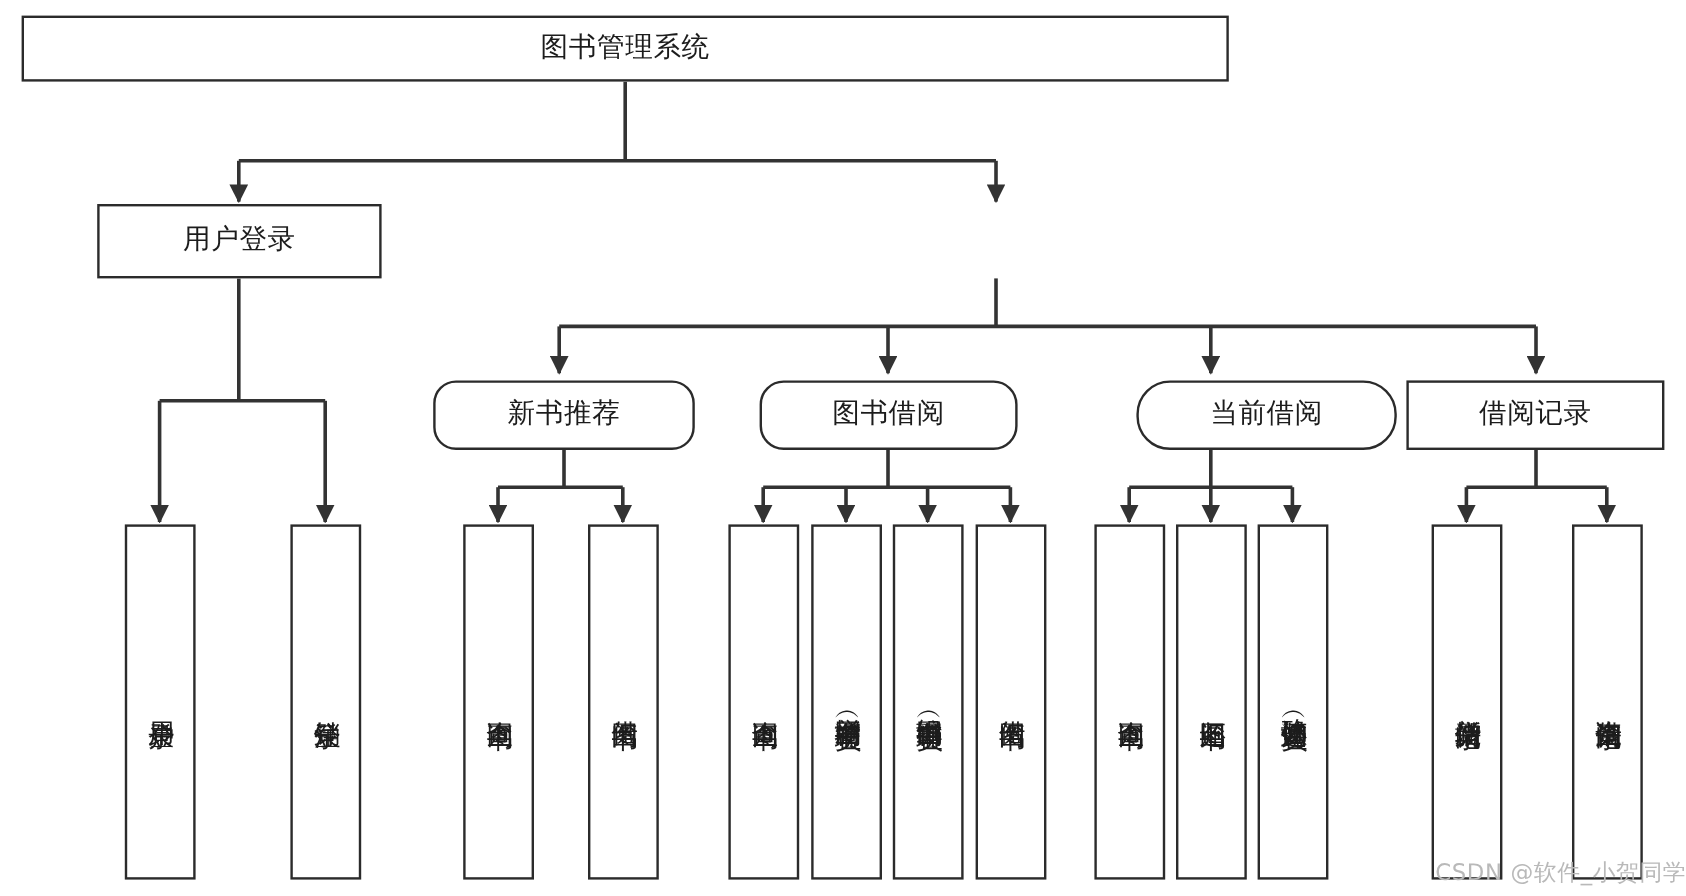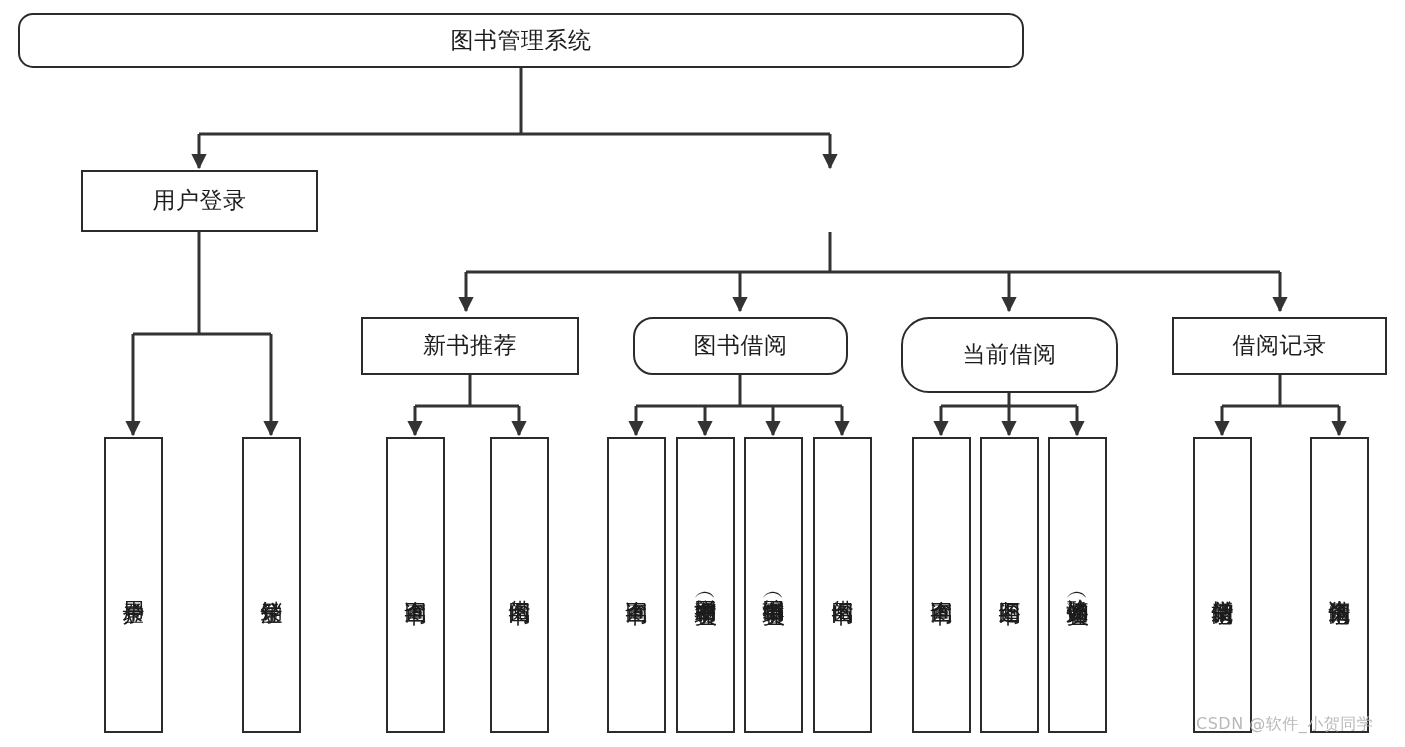--- a/index.html
+++ b/index.html
@@ -49,21 +49,21 @@
     text-orientation: upright;
     line-height: 1.28;
     letter-spacing: 1px;
     white-space: nowrap;
     text-align: center;
   }
   .watermark {
     position: absolute;
     left: 1196px;
     top: 714px;
-    font-size: 16px;
+    font-size: 19px;
     color: #b9b9b9;
     white-space: nowrap;
     letter-spacing: 0.5px;
     pointer-events: none;
   }
 </style>
 </head>
 <body>
 
 <div id="diagram-canvas">
@@ -112,38 +112,38 @@
       <path d="M 1009 406 L 1009 435" marker-end="url(#arrow)"></path>
       <path d="M 1077 406 L 1077 435" marker-end="url(#arrow)"></path>
 
       <path d="M 1280 375 L 1280 406"></path>
       <path d="M 1222 406 L 1339 406"></path>
       <path d="M 1222 406 L 1222 435" marker-end="url(#arrow)"></path>
       <path d="M 1339 406 L 1339 435" marker-end="url(#arrow)"></path>
     </g>
   </svg>
 
-  <div class="node-box" style="left:18px; top:13px; width:1006px; height:55px;border-radius:15px;">
+  <div class="node-box" style="left:18px; top:13px; width:1006px; height:55px;">
     <span class="node-label-h">图书管理系统</span>
   </div>
 
   <div class="node-box" style="left:81px; top:170px; width:237px; height:62px;">
     <span class="node-label-h">用户登录</span>
   </div>
 
 
-  <div class="node-box" style="left:361px; top:317px; width:218px; height:58px;">
+  <div class="node-box" style="left:361px; top:317px; width:218px; height:58px;border-radius:19px;">
     <span class="node-label-h">新书推荐</span>
   </div>
 
   <div class="node-box" style="left:633px; top:317px; width:215px; height:58px;border-radius:20px;">
     <span class="node-label-h">图书借阅</span>
   </div>
 
-  <div class="node-box" style="left:901px; top:317px; width:217px; height:76px;border-radius:28px;">
+  <div class="node-box" style="left:947px; top:317px; width:217px; height:58px;border-radius:28px;">
     <span class="node-label-h">当前借阅</span>
   </div>
 
   <div class="node-box" style="left:1172px; top:317px; width:215px; height:58px;">
     <span class="node-label-h">借阅记录</span>
   </div>
 
   <div class="node-box" style="left:104px; top:437px; width:59px; height:296px;">
     <span class="node-label-v">用户登录</span>
   </div>

